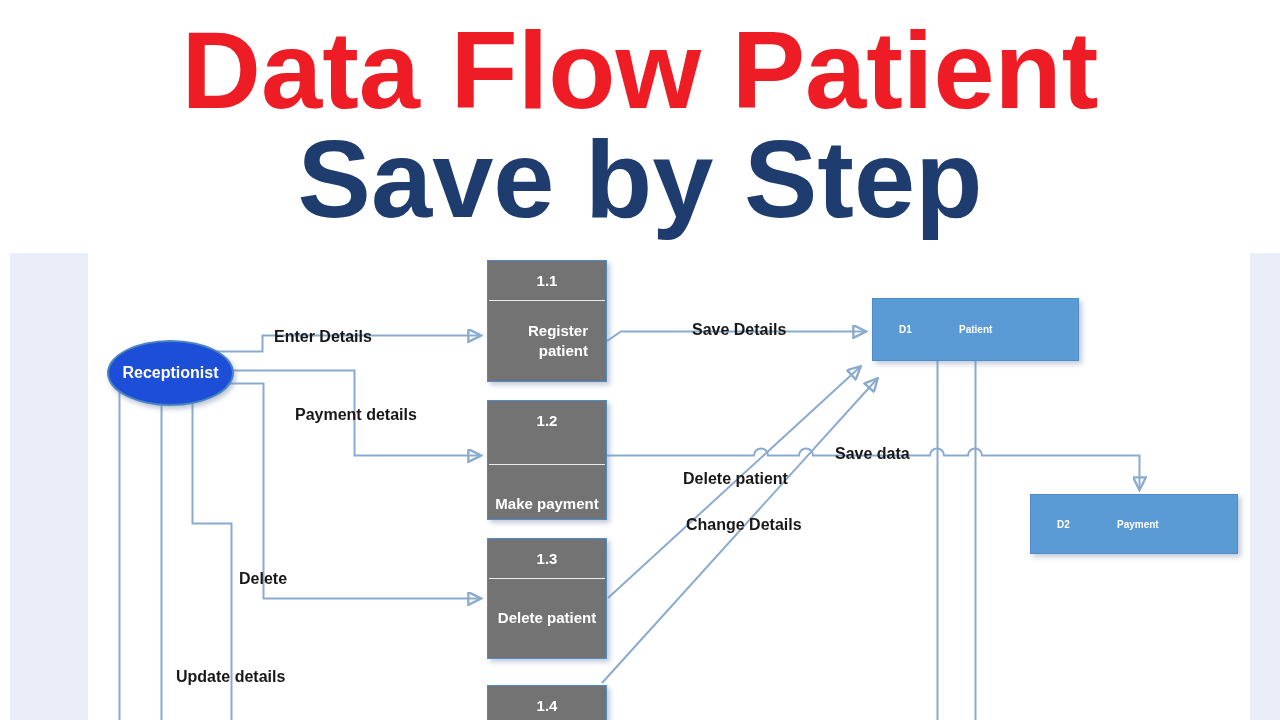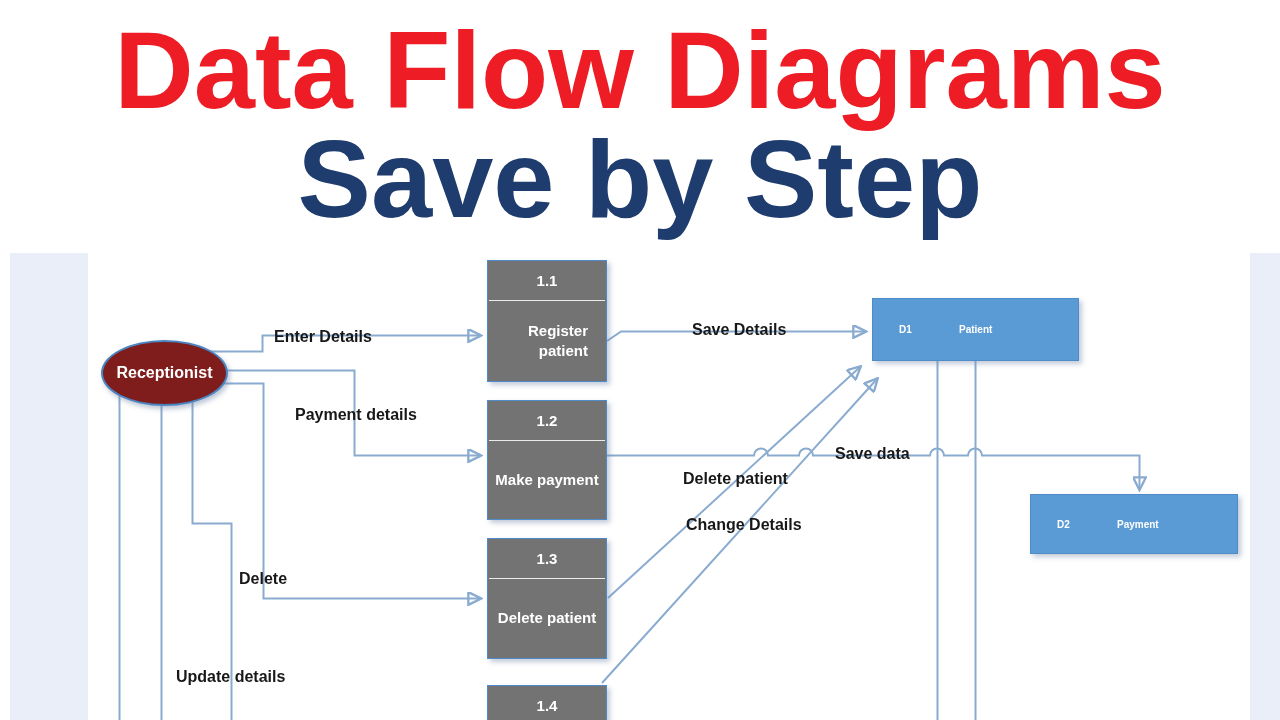--- a/index.html
+++ b/index.html
@@ -15,33 +15,33 @@
   .t1{top:15px;color:#ee1c25;}
   .t2{top:124px;color:#1e3c6d;}
   
   .panel{position:absolute;left:10px;top:253px;width:1270px;height:467px;background:#e9eef8;z-index:1;}
   .canvas{position:absolute;left:88px;top:253px;width:1162px;height:467px;background:#ffffff;z-index:2;}
   .connector-layer{position:absolute;left:0;top:0;width:1280px;height:720px;z-index:3;pointer-events:none;}
   .connector-layer path{stroke:#8aabd0;stroke-width:2;fill:none;}
   
   .shape-text{color:#ffffff;font-weight:bold;}
   .entity{
-    position:absolute;left:101px;top:340px;width:123px;height:62px;z-index:4;
-    background:#7f1d1d;border:2px solid #4a85c2;border-radius:50%;
+    position:absolute;left:107px;top:340px;width:123px;height:62px;z-index:4;
+    background:#1d4ed8;border:2px solid #4a85c2;border-radius:50%;
     display:flex;align-items:center;justify-content:center;
     font-size:16px;box-shadow:2px 3px 5px rgba(120,140,170,.5);
   }
   .process{
     position:absolute;left:487px;width:120px;z-index:4;box-sizing:border-box;
     background:#737373;border:1px solid #4f8bc9;
     box-shadow:3px 3px 5px rgba(120,140,170,.45);
     display:flex;flex-direction:column;font-size:15px;
   }
   .p11{top:260px;height:122px;}
-  .p12{top:400px;height:120px;}
+  .p12{top:400px;height:120px;gap:24px;}
   .p13{top:538px;height:121px;}
   .p14{top:685px;height:120px;}
   .process-id{height:39px;display:flex;align-items:center;justify-content:center;color:#fff;font-weight:bold;flex:0 0 auto;}
   .process-sep{height:1px;background:rgba(255,255,255,.85);margin:0 1px;flex:0 0 auto;}
   .process-name{
     flex:1;display:flex;align-items:center;justify-content:center;text-align:right;
     color:#fff;font-weight:bold;white-space:nowrap;line-height:1.35;
   }
   .p11 .process-name{white-space:normal;padding:0 18px;}
   .store{
@@ -63,21 +63,21 @@
   .fl3{left:295px;top:406px;}
   .fl4{left:835px;top:445px;}
   .fl5{left:683px;top:470px;}
   .fl6{left:686px;top:516px;}
   .fl7{left:239px;top:570px;}
   .fl8{left:176px;top:668px;}
 </style>
 </head>
 <body>
 
-<div class="title-line t1" style="color: rgb(238, 28, 37);">Data Flow Diagrams</div>
+<div class="title-line t1" style="color: rgb(238, 28, 37);">Data Flow Patient</div>
 <div class="title-line t2" style="color: rgb(30, 60, 109);">Save by Step</div>
 
 <div class="panel"></div>
 <div class="canvas"></div>
 
 <svg class="connector-layer" viewBox="0 0 1280 720" xmlns="http://www.w3.org/2000/svg">
   <defs>
     <marker id="arr" viewBox="0 0 12 12" refX="10.5" refY="6" markerWidth="16" markerHeight="14" orient="auto" markerUnits="userSpaceOnUse">
       <path d="M0.5,0.5 L11.5,6 L0.5,11.5 Z" fill="#4e86c6" stroke="none"></path>
     </marker>

